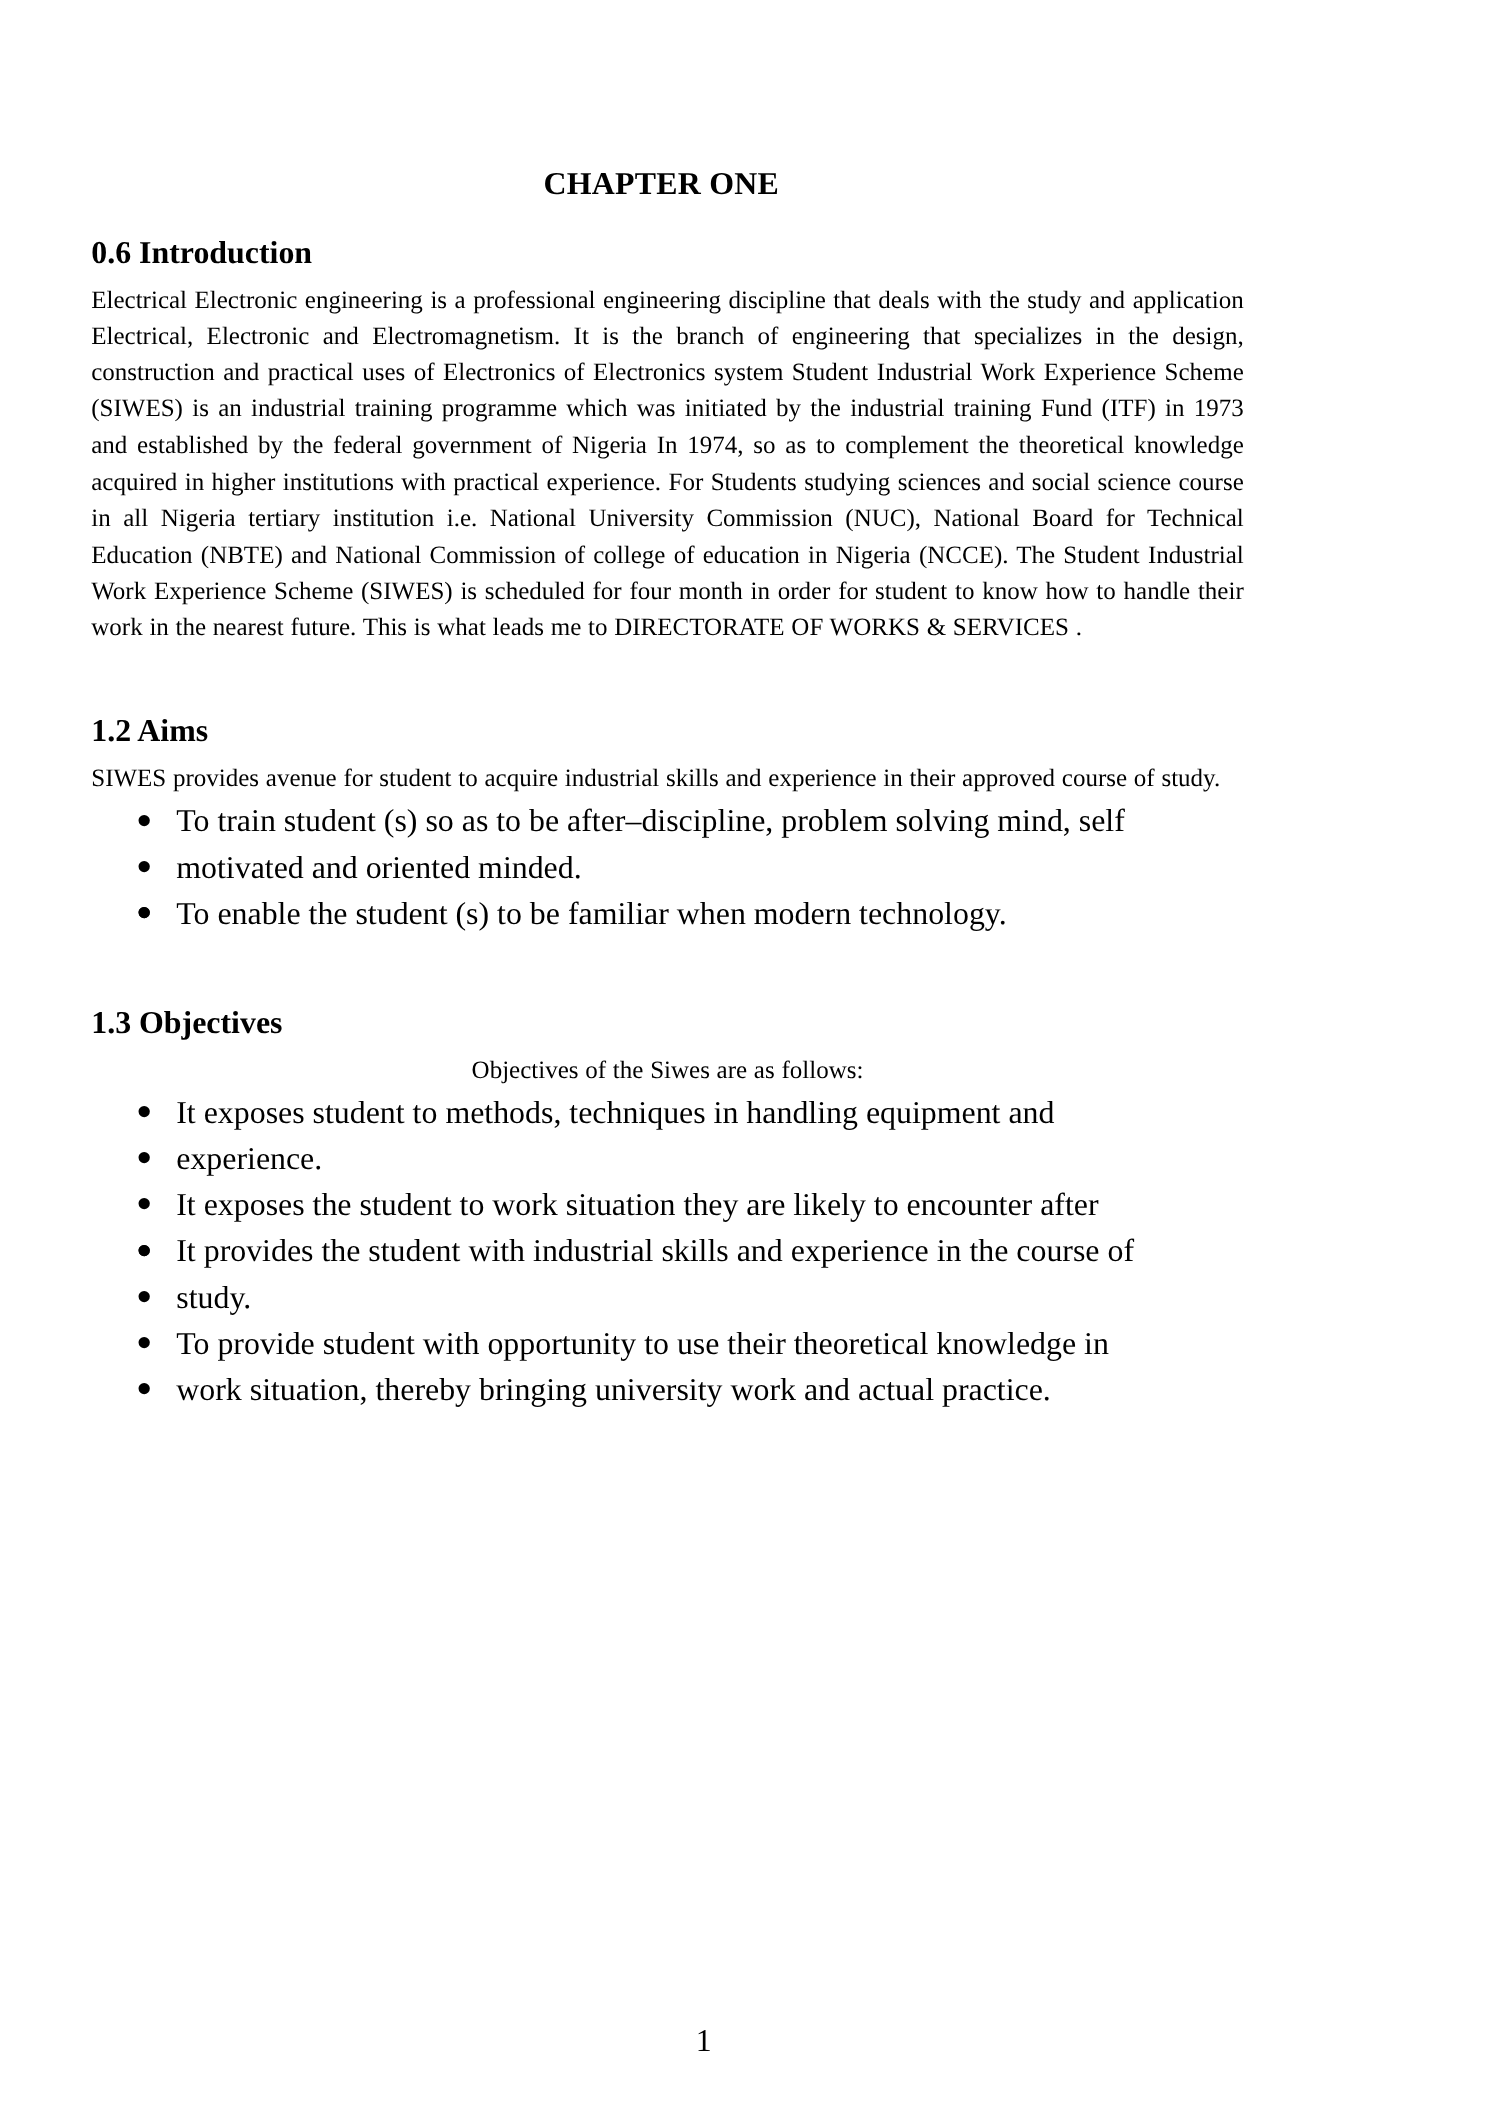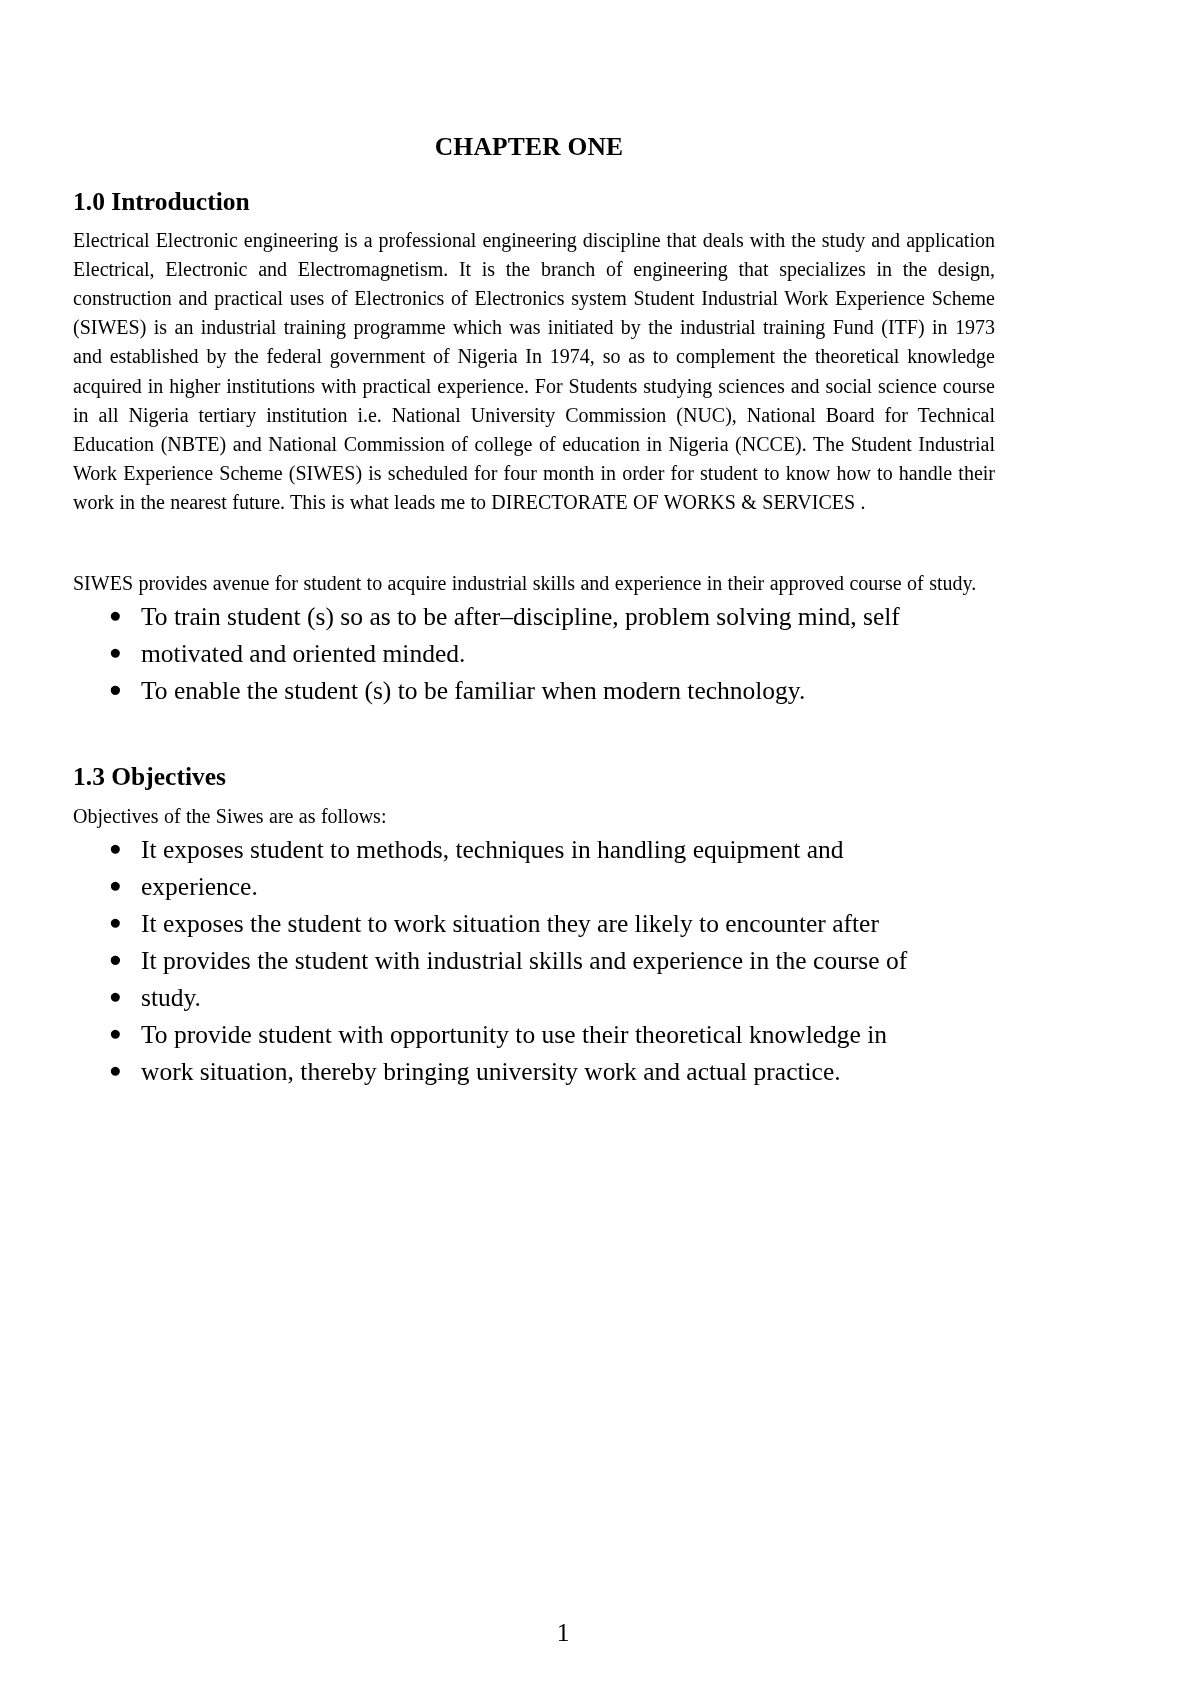--- a/index.html
+++ b/index.html
@@ -38,21 +38,21 @@
   }
   .body-par {
     font-size: 20px;
     line-height: 1.455;
     text-align: justify;
     text-justify: inter-word;
     margin: 0;
     word-spacing: 0.4px;
   }
   .body-par.plain {
-    text-align: left;
+    text-align: center;
   }
   .bullet-list {
     list-style: none;
     margin: 0;
     padding: 0;
   }
   .bullet-list li {
     font-size: 25.5px;
     line-height: 1.455;
     position: relative;
@@ -77,26 +77,27 @@
     padding-right: 74px;
   }
 </style>
 </head>
 <body>
 
 <div class="page">
 
   <div class="doc-title">CHAPTER ONE</div>
 
-  <div class="section-heading">1.0 Introduction</div>
+  <div class="section-heading">0.6 Introduction</div>
 
   <p class="body-par">Electrical Electronic engineering is a professional engineering discipline that  deals with the study and application Electrical, Electronic and Electromagnetism.   It is the branch of engineering that specializes in the design, construction and  practical uses of Electronics of Electronics system  Student Industrial Work Experience Scheme (SIWES) is an industrial training  programme which was initiated by the industrial training Fund (ITF) in 1973 and established by the federal government of Nigeria In 1974, so as to complement   the theoretical knowledge acquired in higher institutions with practical    experience. For Students studying sciences and social science course in all Nigeria  tertiary institution i.e. National University Commission (NUC), National Board for  Technical Education (NBTE) and National Commission of college of education in   Nigeria (NCCE).   The Student Industrial Work Experience Scheme (SIWES) is scheduled for four  month in order for student to know how to handle their work in the nearest  future. This is what leads me to DIRECTORATE OF WORKS &amp; SERVICES .</p>
 
   <div class="gap-lg"></div>
 
+  <div class="section-heading">1.2 Aims</div>
 
   <p class="body-par">SIWES provides avenue for student to acquire industrial skills and   experience in their approved course of study.</p>
 
   <ul class="bullet-list">
     <li>
       <span class="bullet-glyph">●</span>
       <span>To train student (s) so as to be after–discipline, problem solving mind, self</span>
     </li>
     <li>
       <span class="bullet-glyph">●</span>

